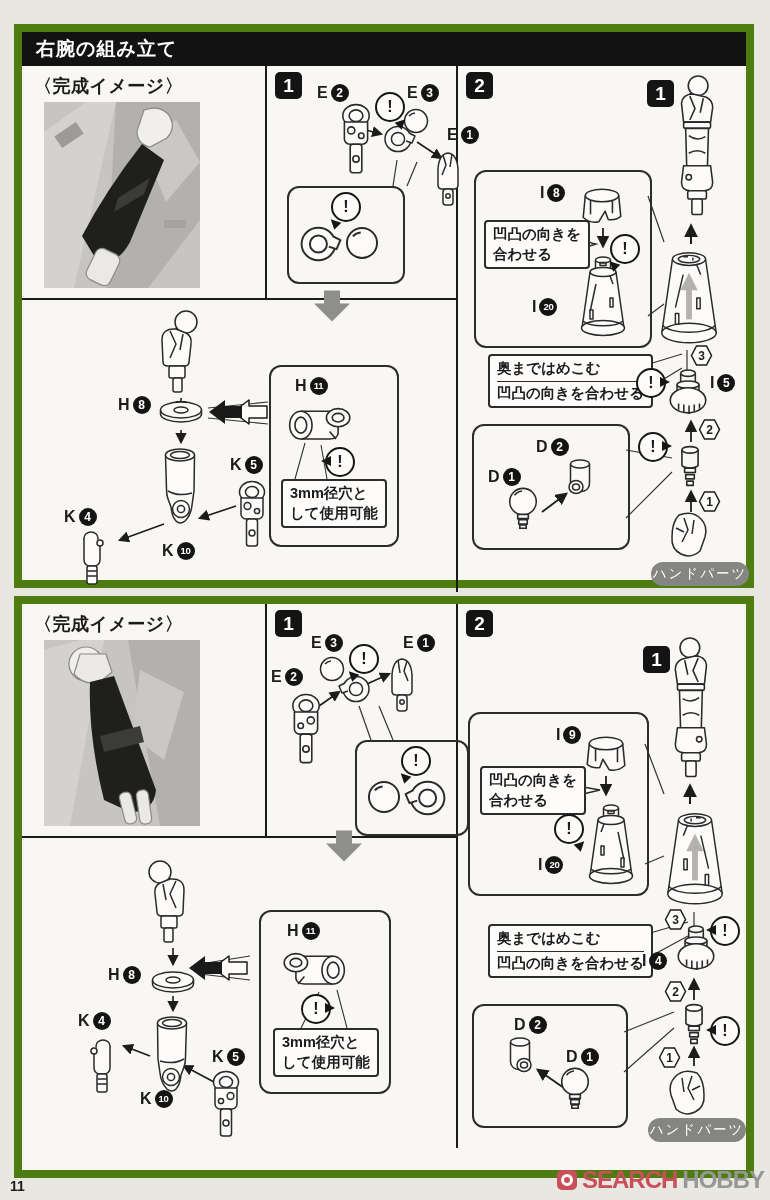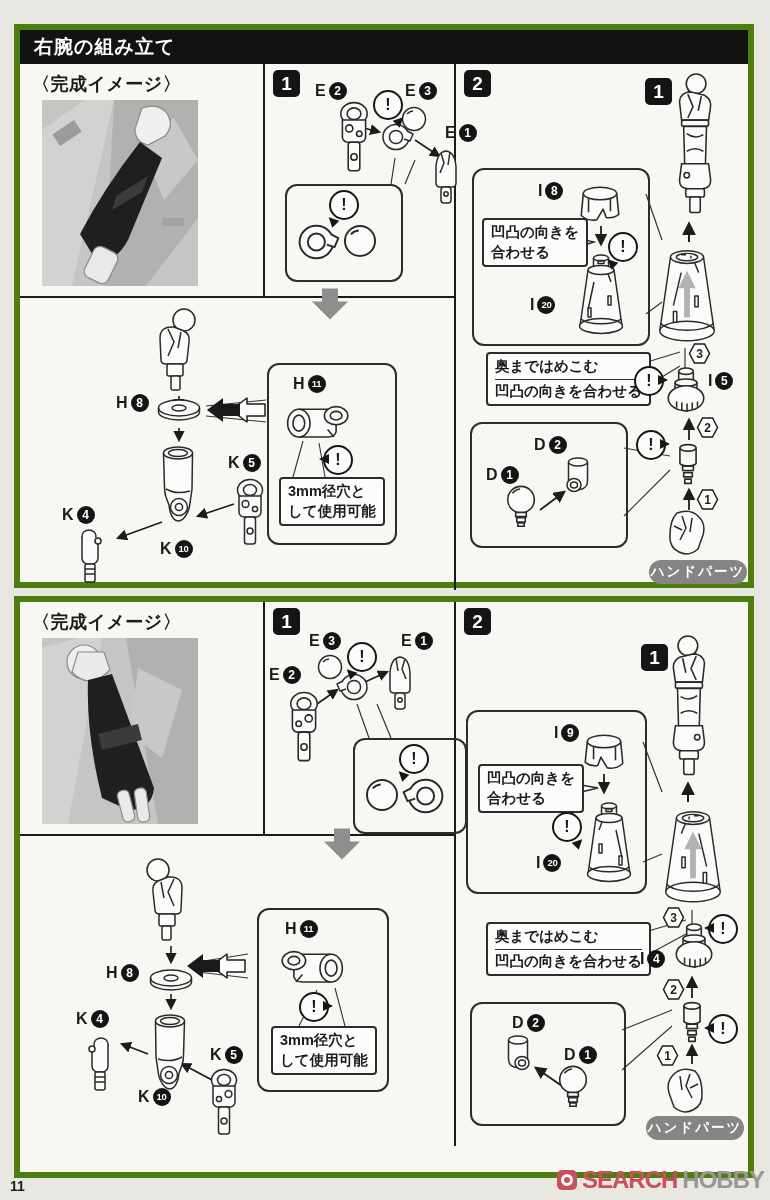--- a/index.html
+++ b/index.html
@@ -1,18 +1,18 @@
 <!DOCTYPE html>
 <html><head>
 <meta charset="utf-8">
 <style>
   html,body{margin:0;padding:0;}
   body{width:770px;height:1200px;background:#e9e7e2;position:relative;
        font-family:"Liberation Sans","DejaVu Sans",sans-serif;color:#1b1b1b;overflow:hidden;}
-  .sec{position:absolute;left:14px;width:740px;background:#f8f7f3;border:6px solid #4d7c0f;box-sizing:border-box;}
+  .sec{position:absolute;left:14px;width:740px;background:#f8f7f3;border:8px solid #4d7c0f;box-sizing:border-box;}
   .sec-h{height:34px;background:#121212;color:#fff;font-size:19px;font-weight:700;
          line-height:34px;padding-left:14px;letter-spacing:1px;}
   .sec-body{position:relative;}
   .leftcol{position:absolute;left:0;top:0;width:436px;height:100%;border-right:2px solid #1b1b1b;box-sizing:border-box;}
   .rowtop{position:relative;height:234px;border-bottom:2px solid #1b1b1b;box-sizing:border-box;display:flex;}
   .photobox{width:245px;border-right:2px solid #1b1b1b;box-sizing:border-box;position:relative;flex:none;}
   .s1top{position:relative;flex:1;}
   .rowbot{position:relative;}
   .s2col{position:absolute;left:436px;top:0;width:300px;height:100%;}
   .photolabel{position:absolute;left:12px;top:8px;font-size:18px;font-weight:800;letter-spacing:.5px;white-space:nowrap;}
@@ -27,21 +27,21 @@
   .warn::after{content:"";position:absolute;width:0;height:0;border:5px solid transparent;}
   .warn.t-bl::after{border-right:10px solid #161616;left:-8px;bottom:-6px;transform:rotate(45deg);}
   .warn.t-br::after{border-left:10px solid #161616;right:-8px;bottom:-6px;transform:rotate(-45deg);}
   .warn.t-l::after{border-right:10px solid #161616;left:-11px;top:7px;}
   .warn.t-r::after{border-left:10px solid #161616;right:-11px;top:7px;}
   .ibox{position:absolute;border:2px solid #2c2c2c;border-radius:12px;z-index:2;}
   .callout{position:absolute;background:#fdfcfa;border:2px solid #2c2c2c;border-radius:4px;font-weight:700;
            font-size:14.5px;line-height:1.35;padding:3px 7px;z-index:4;box-sizing:border-box;}
   .callout .ln{white-space:nowrap;}
   .callout2 .ln:first-child{border-bottom:1.6px solid #2c2c2c;padding-bottom:2px;margin-bottom:2px;}
-  .handbadge{position:absolute;background:#858583;color:#fff;border-radius:13px;font-size:13.5px;font-weight:700;
+  .handbadge{position:absolute;background:#858583;color:#fff;border-radius:13px;font-size:13.5px;font-weight:400;
              display:flex;align-items:center;justify-content:center;letter-spacing:2px;z-index:4;width:98px;height:24px;white-space:nowrap;}
   .hex{position:absolute;z-index:4;overflow:visible;}
   .ps{position:absolute;z-index:2;overflow:visible;}
   .ov{position:absolute;left:0;top:0;z-index:1;overflow:visible;}
   .garrow{position:absolute;z-index:6;overflow:visible;}
   .pagenum{position:absolute;left:10px;top:1178px;font-size:14px;font-weight:700;}
   .wm{position:absolute;right:6px;top:1166px;display:flex;align-items:center;gap:5px;
       font-weight:800;font-size:24px;letter-spacing:-1px;z-index:9;}
   .wm .ic{width:20px;height:20px;border-radius:5px;background:#c94f5a;position:relative;flex:none;}
   .wm .ic::after{content:"";position:absolute;inset:4px;border:3px solid #fff;border-radius:50%;}

